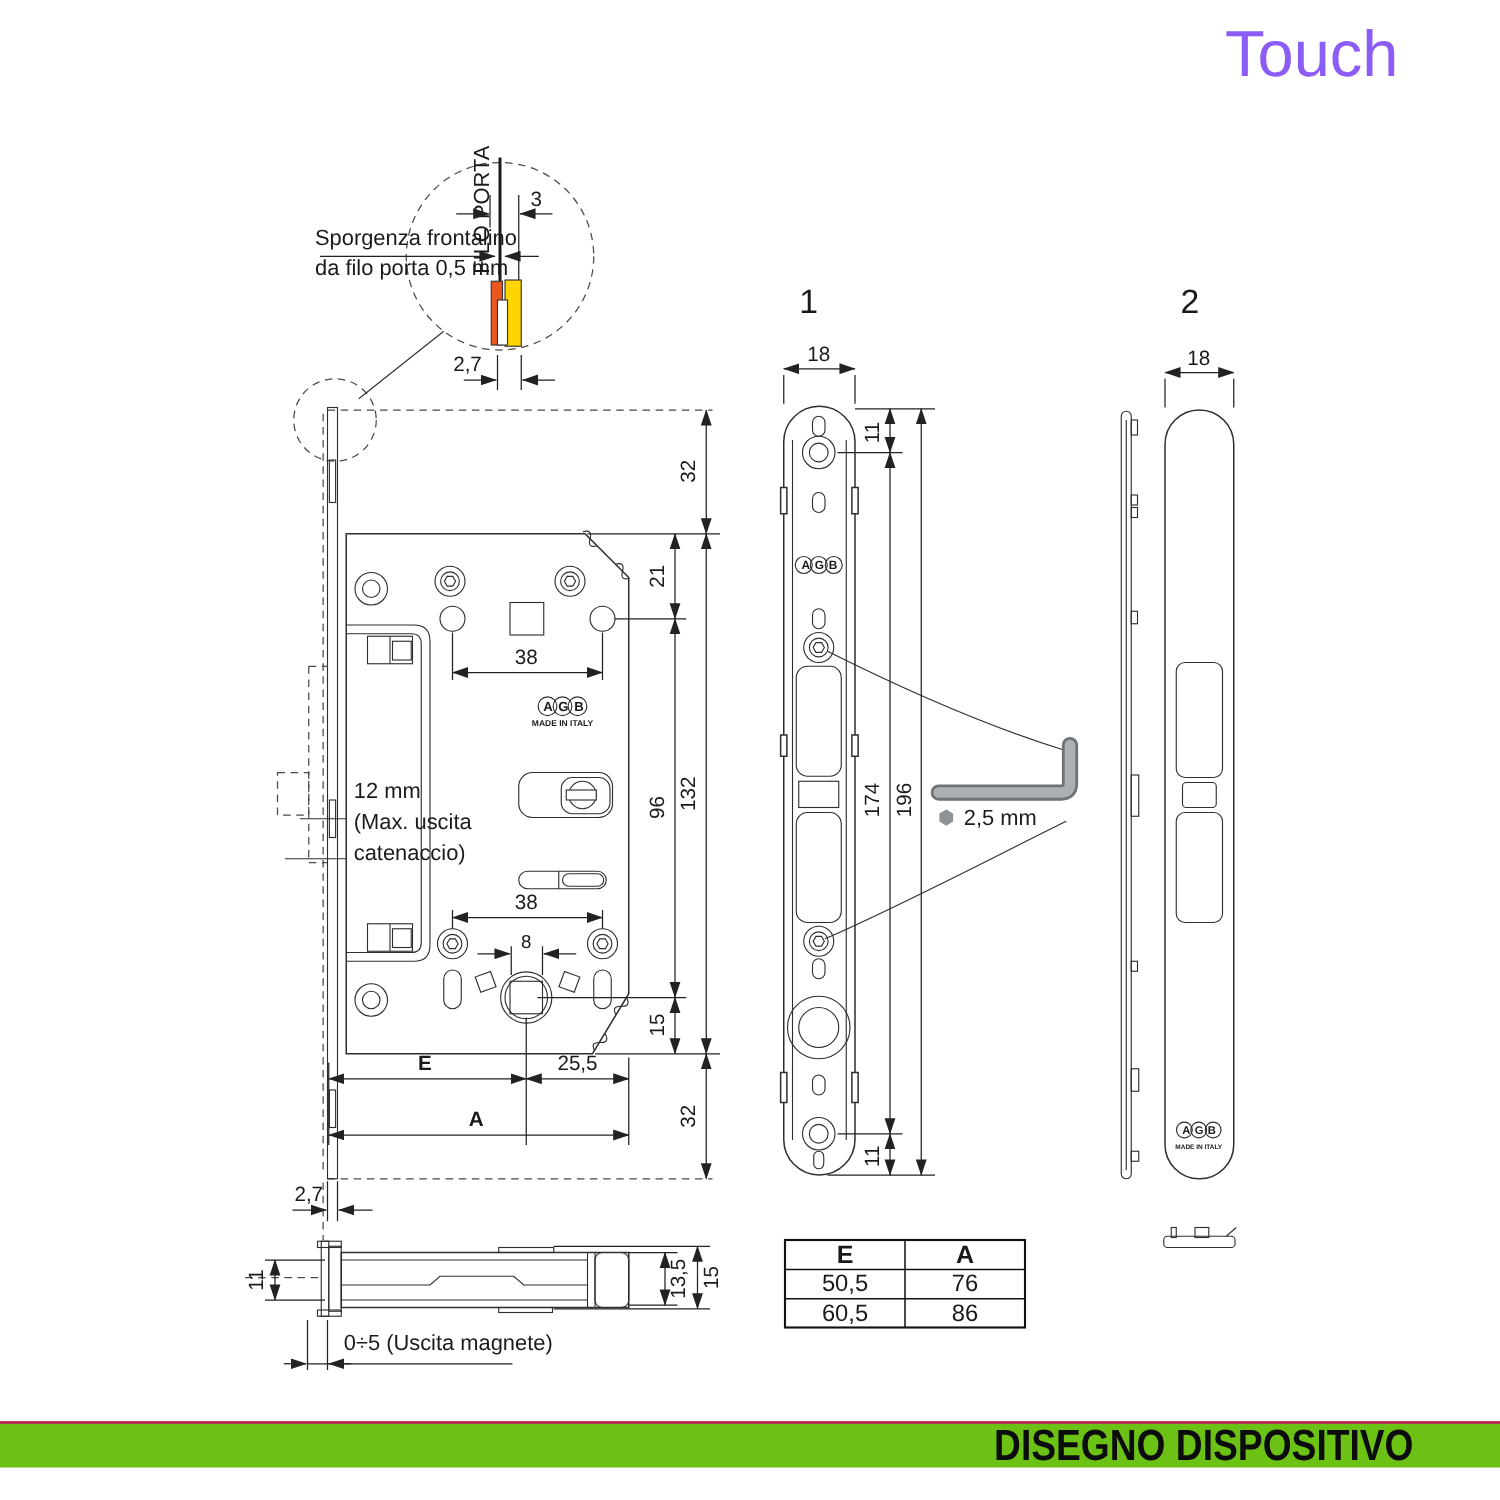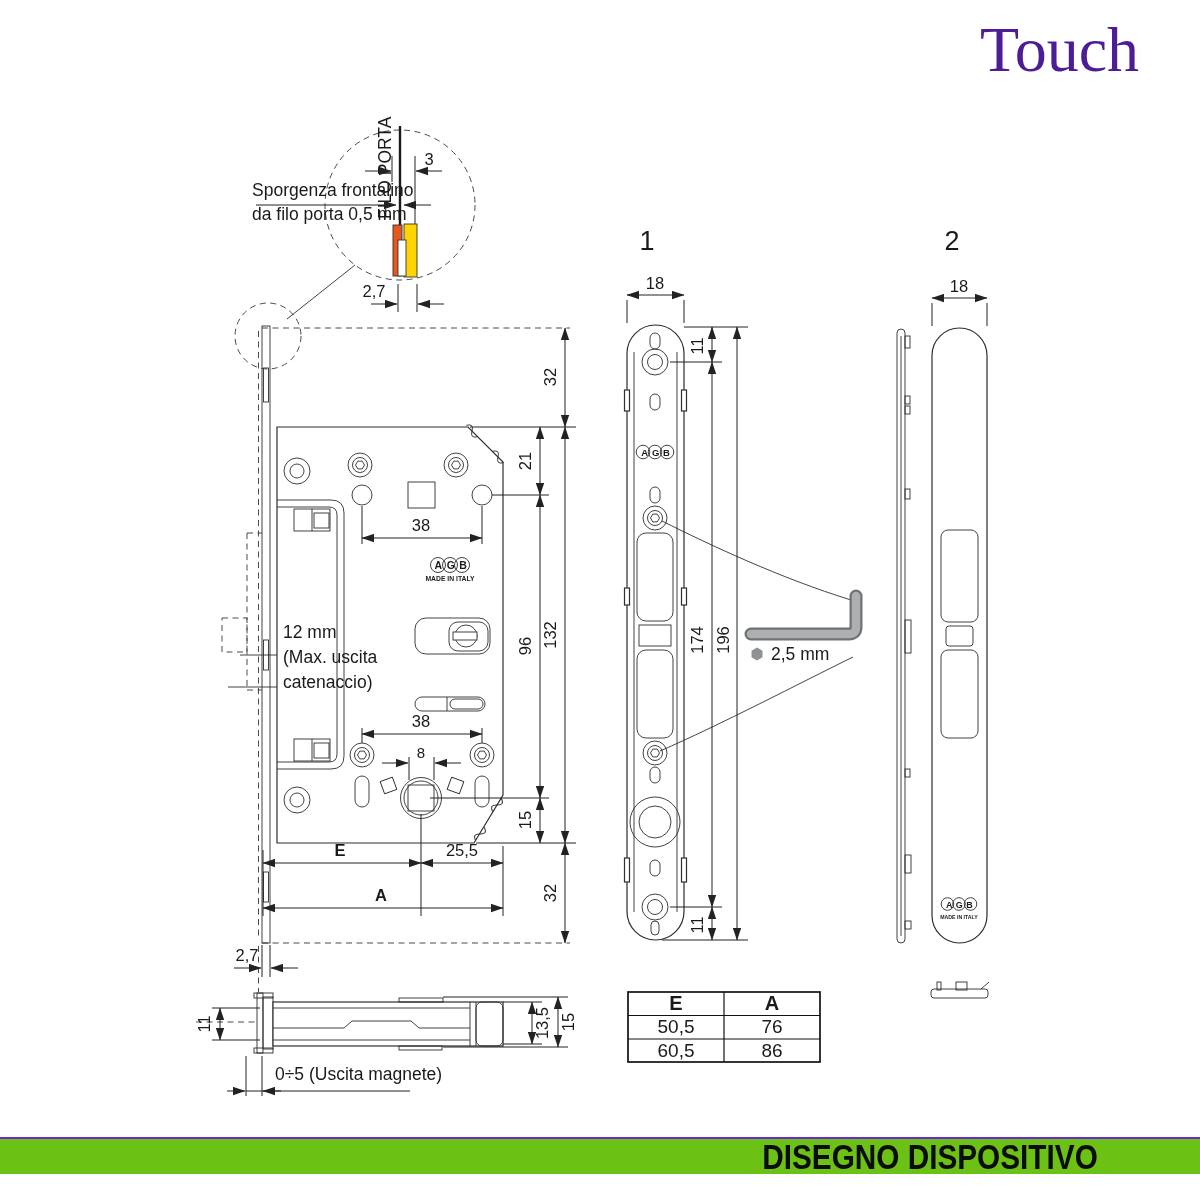--- a/index.html
+++ b/index.html
@@ -1,23 +1,23 @@
 <!DOCTYPE html>
 <html><head>
 <meta charset="utf-8">
 <style>
   html,body{margin:0;padding:0;background:#fff;}
   #page{position:relative;width:1200px;height:1200px;background:#fff;overflow:hidden;
         font-family:"Liberation Sans", sans-serif;}
   #drawing{position:absolute;left:0;top:0;}
-  #brand-title{position:absolute;left:980px;top:18px;font-size:64px;line-height:1;
-        color:#4c1d95;font-weight:400;letter-spacing:0;font-family:Liberation Serif, serif;}
+  #brand-title{position:absolute;left:980px;top:18px;font-size:52px;line-height:1;
+        color:#8b5cf6;font-weight:400;letter-spacing:0;}
   #footer-bar{position:absolute;left:0;top:1137px;width:1200px;height:37px;background:#6cc214;
-        border-top:2px solid #6d28d9;display:flex;align-items:center;justify-content:flex-end;
-        box-sizing:border-box;padding-right:102px;}
+        border-top:2px solid #be185d;display:flex;align-items:center;justify-content:flex-end;
+        box-sizing:border-box;padding-right:69px;}
   #footer-bar span{font-size:35px;font-weight:700;color:#0c0c0c;transform:scaleX(.85);
         transform-origin:right center;white-space:nowrap;}
   svg text{fill:#1a1a1a;font-family:"Liberation Sans", sans-serif;}
   .lt{stroke:#2e2e2e;stroke-width:0.9;fill:none;}
   .wf{stroke:#2e2e2e;stroke-width:1.2;fill:#fff;}
   .dash{stroke:#4a4a4a;stroke-width:1;fill:none;stroke-dasharray:6 4.5;}
   .dim{stroke:#222;stroke-width:1;fill:none;}
   .dt{font-size:16.5px;}
   .dts{font-size:15px;}
   .nt{font-size:17.5px;}

